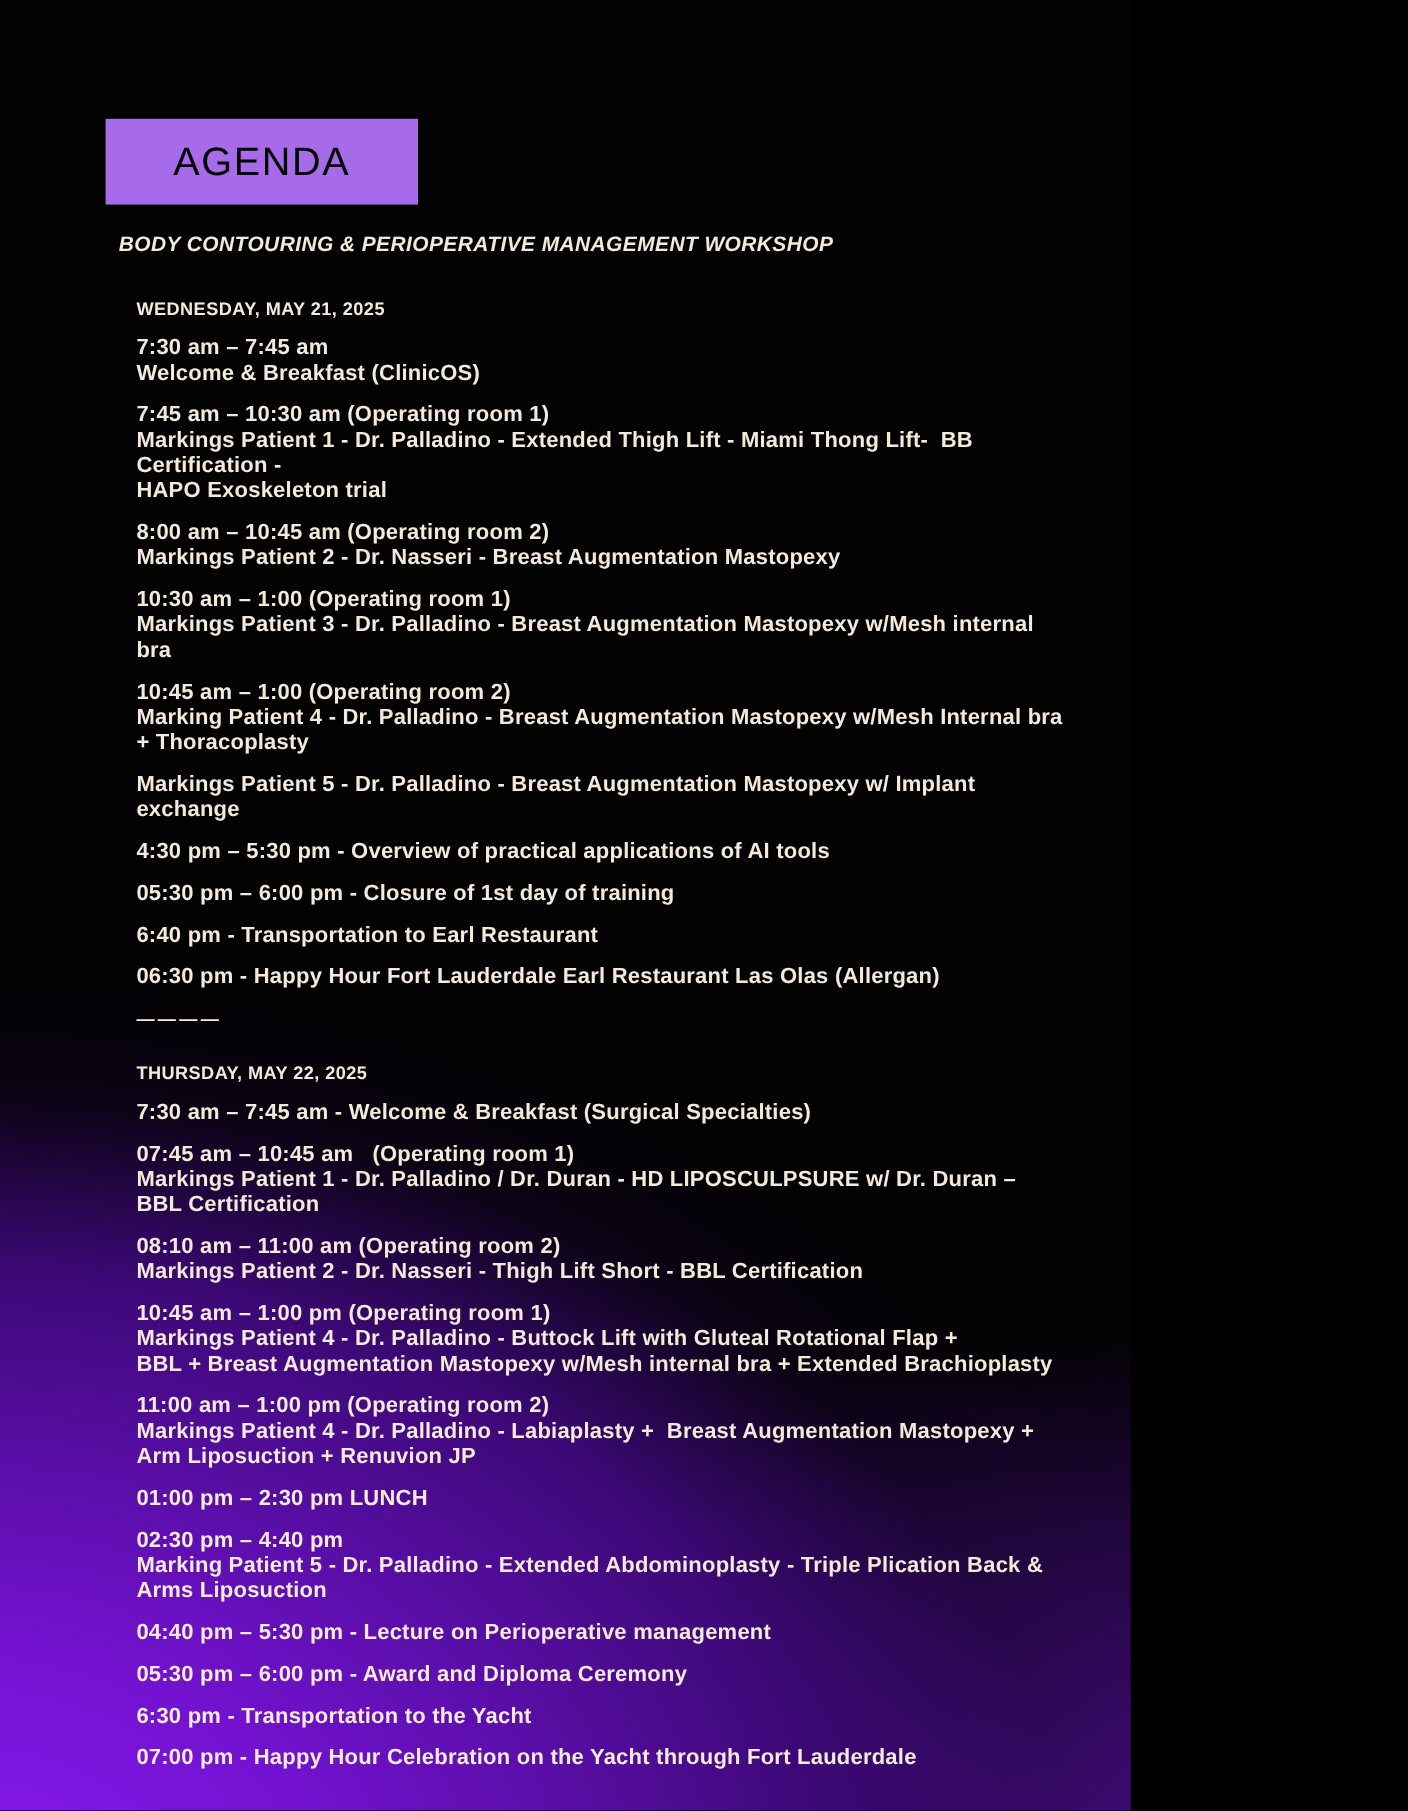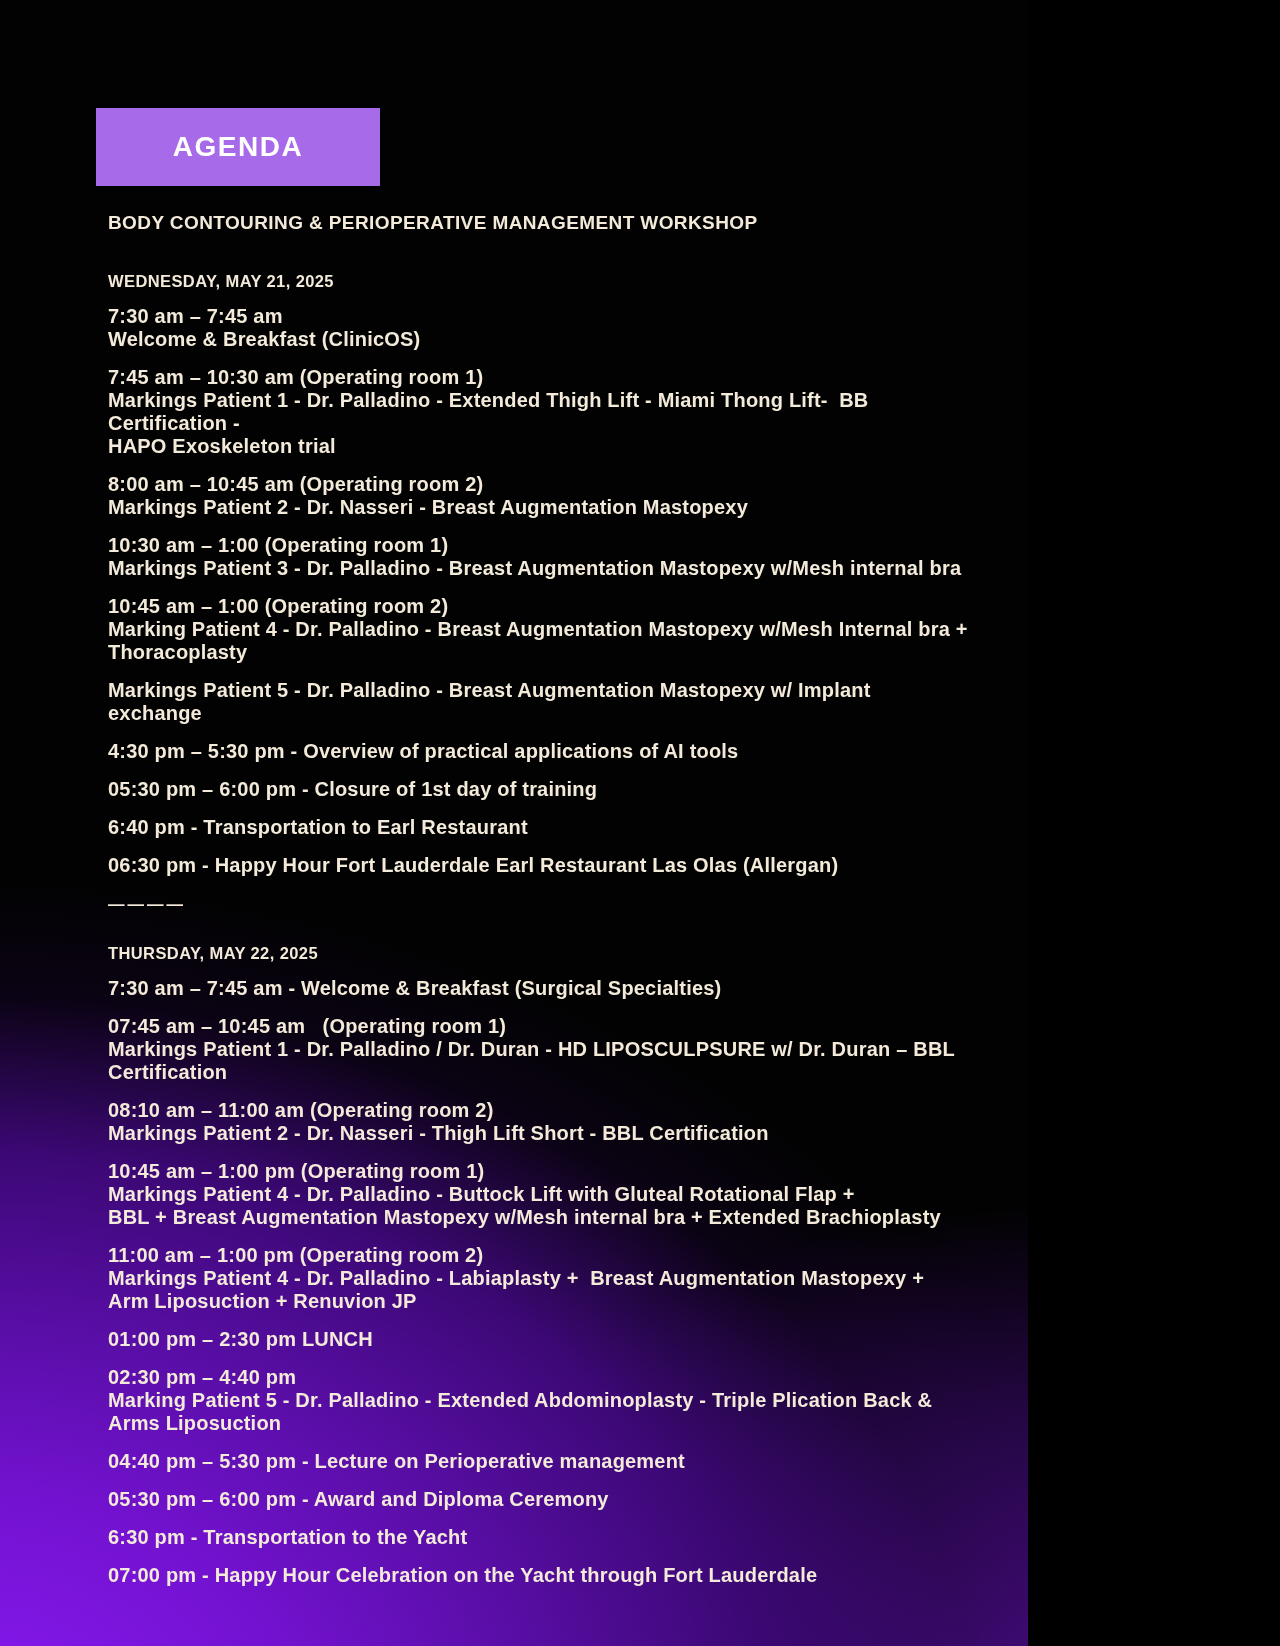--- a/index.html
+++ b/index.html
@@ -28,42 +28,42 @@
         rgba(86,14,158,0.95) 0%, rgba(64,10,120,0.55) 48%, rgba(0,0,0,0) 78%);
     pointer-events: none;
   }
   .content { position: relative; z-index: 2; padding: 108px 60px 0 96px; }
 
   .badge {
     width: 284px; height: 78px;
     display: flex; align-items: center; justify-content: center;
   }
   .badge span {
-    font-size: 28px; font-weight: 700; letter-spacing: 1.5px; color: #ffffff;
+    font-size: 36px; font-weight: 400; letter-spacing: 1.5px; color: #000000;
   }
   .subtitle {
     margin: 26px 0 0 12px;
-    font-size: 19px; font-weight: 800; letter-spacing: 0.4px;
+    font-size: 19px; font-weight: 800; letter-spacing: 0.4px; font-style: italic;
   }
 
   .logo {
     position: absolute; top: 50px; left: 1030px; width: 175px;
     text-align: center; z-index: 3;
   }
   .logo svg { display: block; margin: 0 auto; }
   .wordmark {
     color: #fdfdfd; font-size: 38px; font-weight: 700;
     letter-spacing: 3px; line-height: 36px; text-transform: lowercase;
   }
   .tagline {
     color: #e9e6ee; font-size: 7px; font-weight: 400;
     letter-spacing: 0.55px; margin-top: 3px; white-space: nowrap;
   }
 
-  .schedule { margin: 36px 0 0 12px; }
+  .schedule { margin: 36px 0 0 28px; }
   .day-heading {
     font-size: 16.5px; font-weight: 800; letter-spacing: 0.4px;
     line-height: 23px; margin-bottom: 12px;
   }
   .item { margin-bottom: 15px; }
   .line {
     font-size: 20px; font-weight: 700; letter-spacing: 0.2px;
     line-height: 23px; white-space: pre-wrap;
   }
   .divider {

